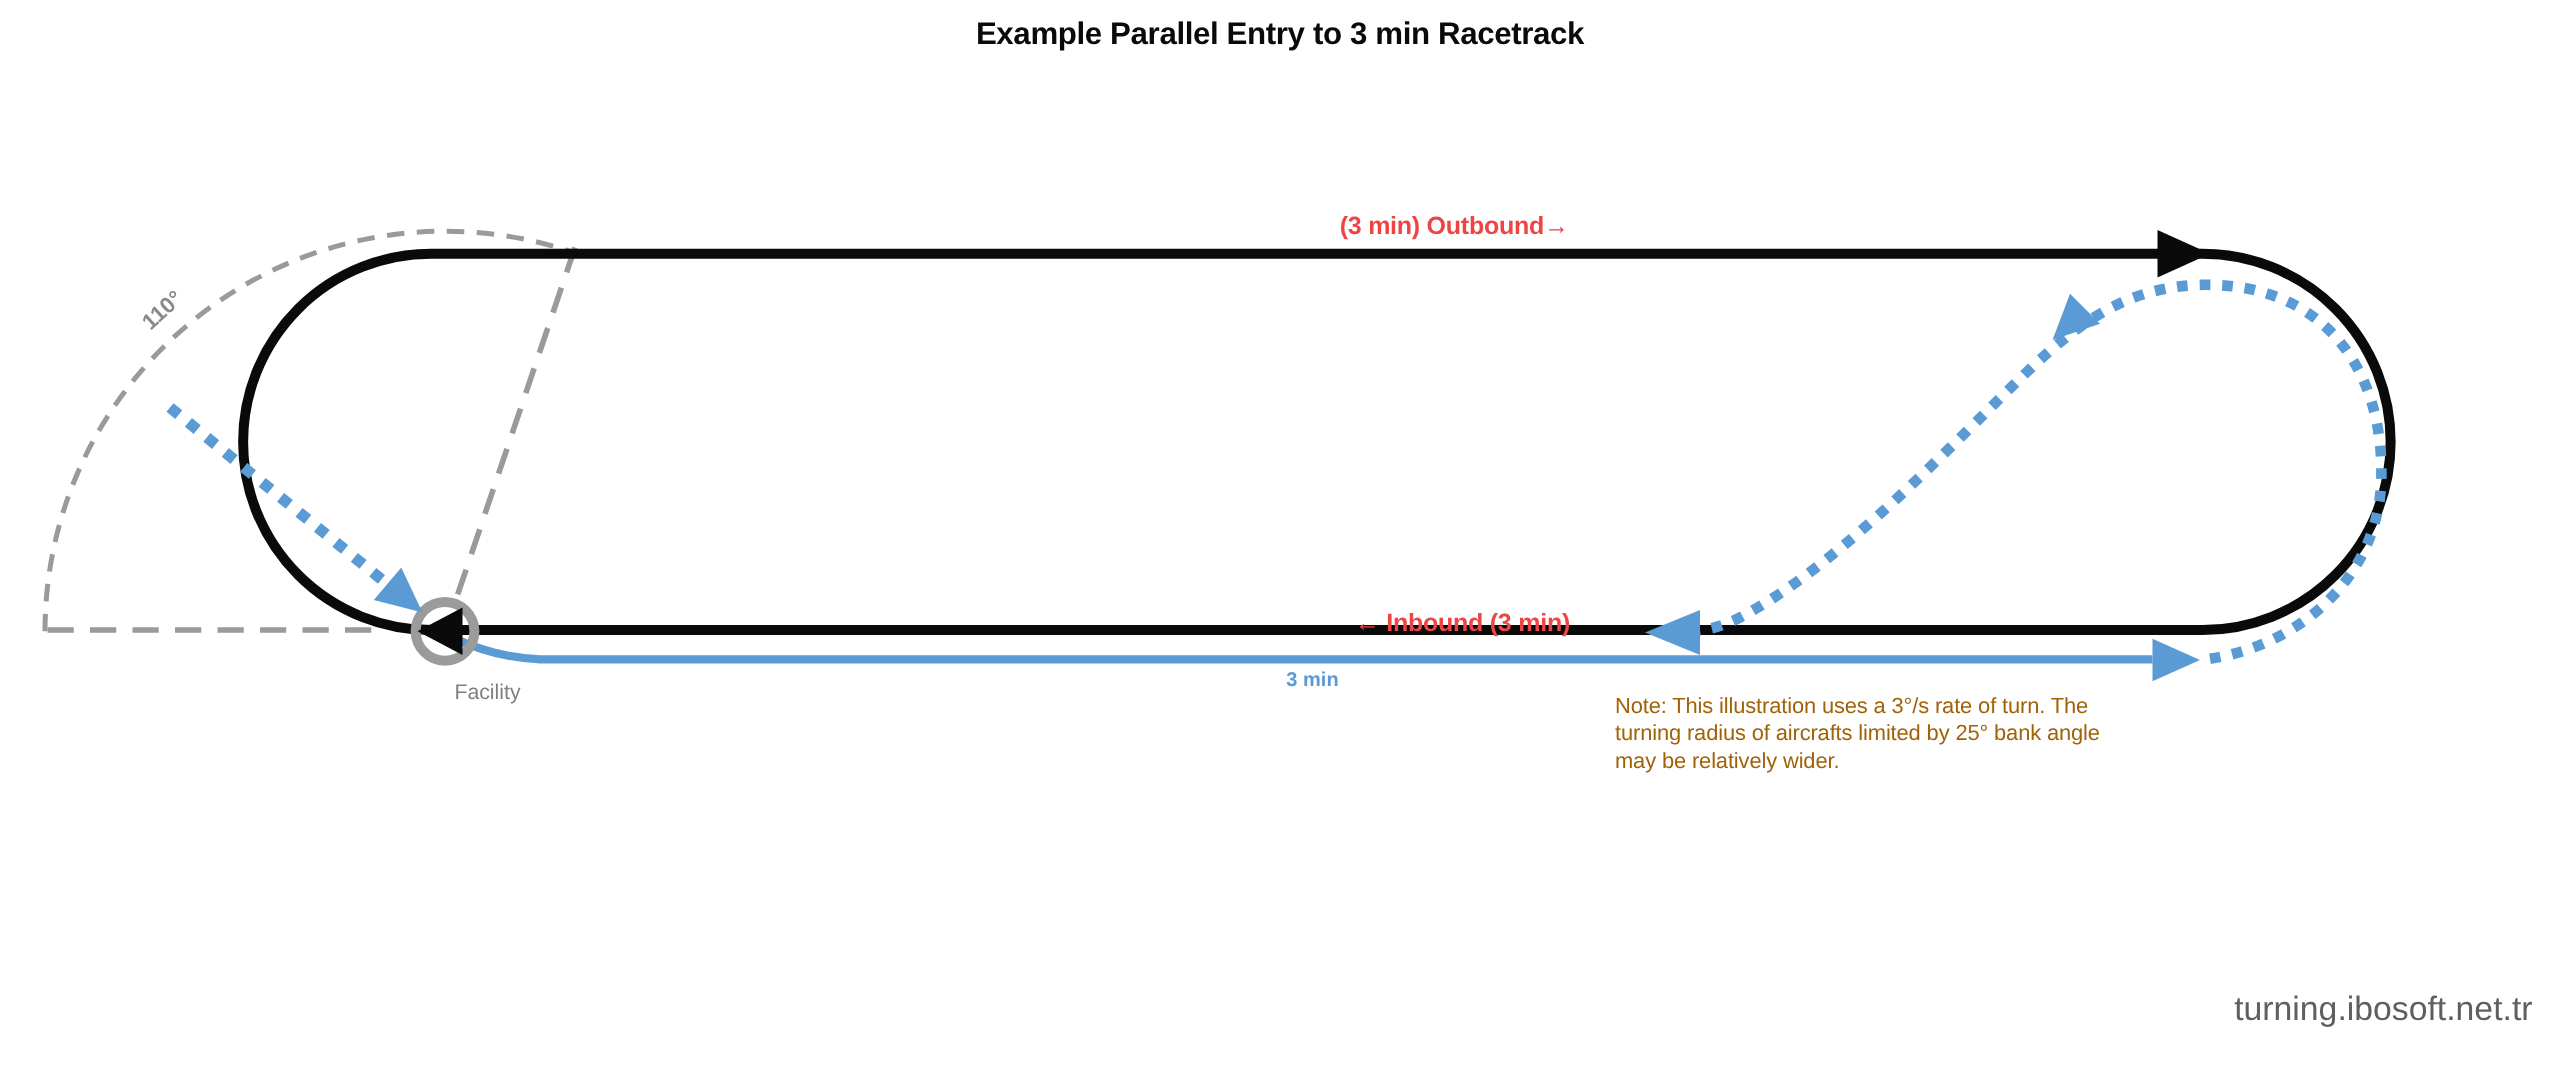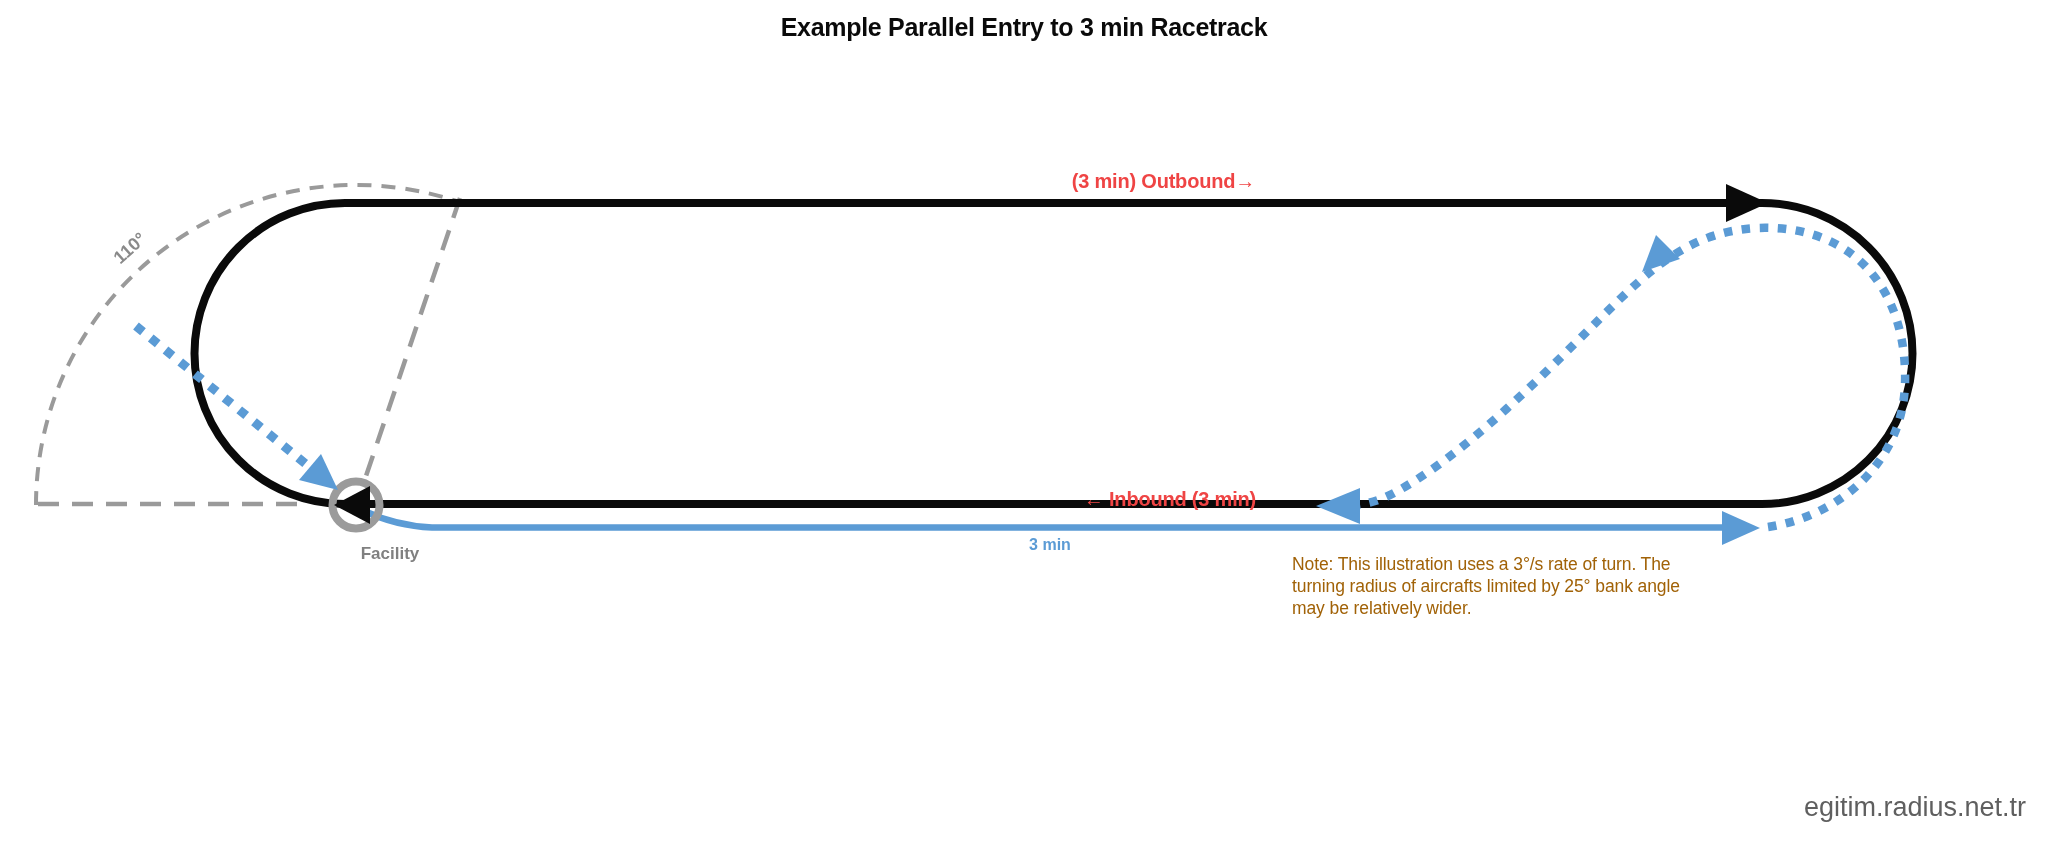--- a/index.html
+++ b/index.html
@@ -47,21 +47,21 @@
     left: 900px; width: 300px; top: 536px;
     text-align: center;
     font-size: 16px;
     font-weight: bold;
     color: #5B9BD5;
   }
   .facility-label {
     left: 290px; width: 200px; top: 544px;
     text-align: center;
     font-size: 17px;
-    font-weight: bold;
+    font-weight: normal;
     color: #808080;
   }
   .angle-label {
     left: 112px; top: 238px;
     font-size: 18px;
     font-weight: bold;
     color: #8a8a8a;
     transform: rotate(-42deg);
     transform-origin: center center;
   }
@@ -126,14 +126,14 @@
   <div class="txt entry-time-label">3 min</div>
 
   <div class="txt facility-label">Facility</div>
 
   <div class="txt angle-label">110°</div>
 
   <div class="txt note">Note: This illustration uses a 3°/s rate of turn. The
 turning radius of aircrafts limited by 25° bank angle
 may be relatively wider.</div>
 
-  <div class="txt watermark">egitim.radius.net.tr</div>
+  <div class="txt watermark">turning.ibosoft.net.tr</div>
 </div>
 
 </body></html>

